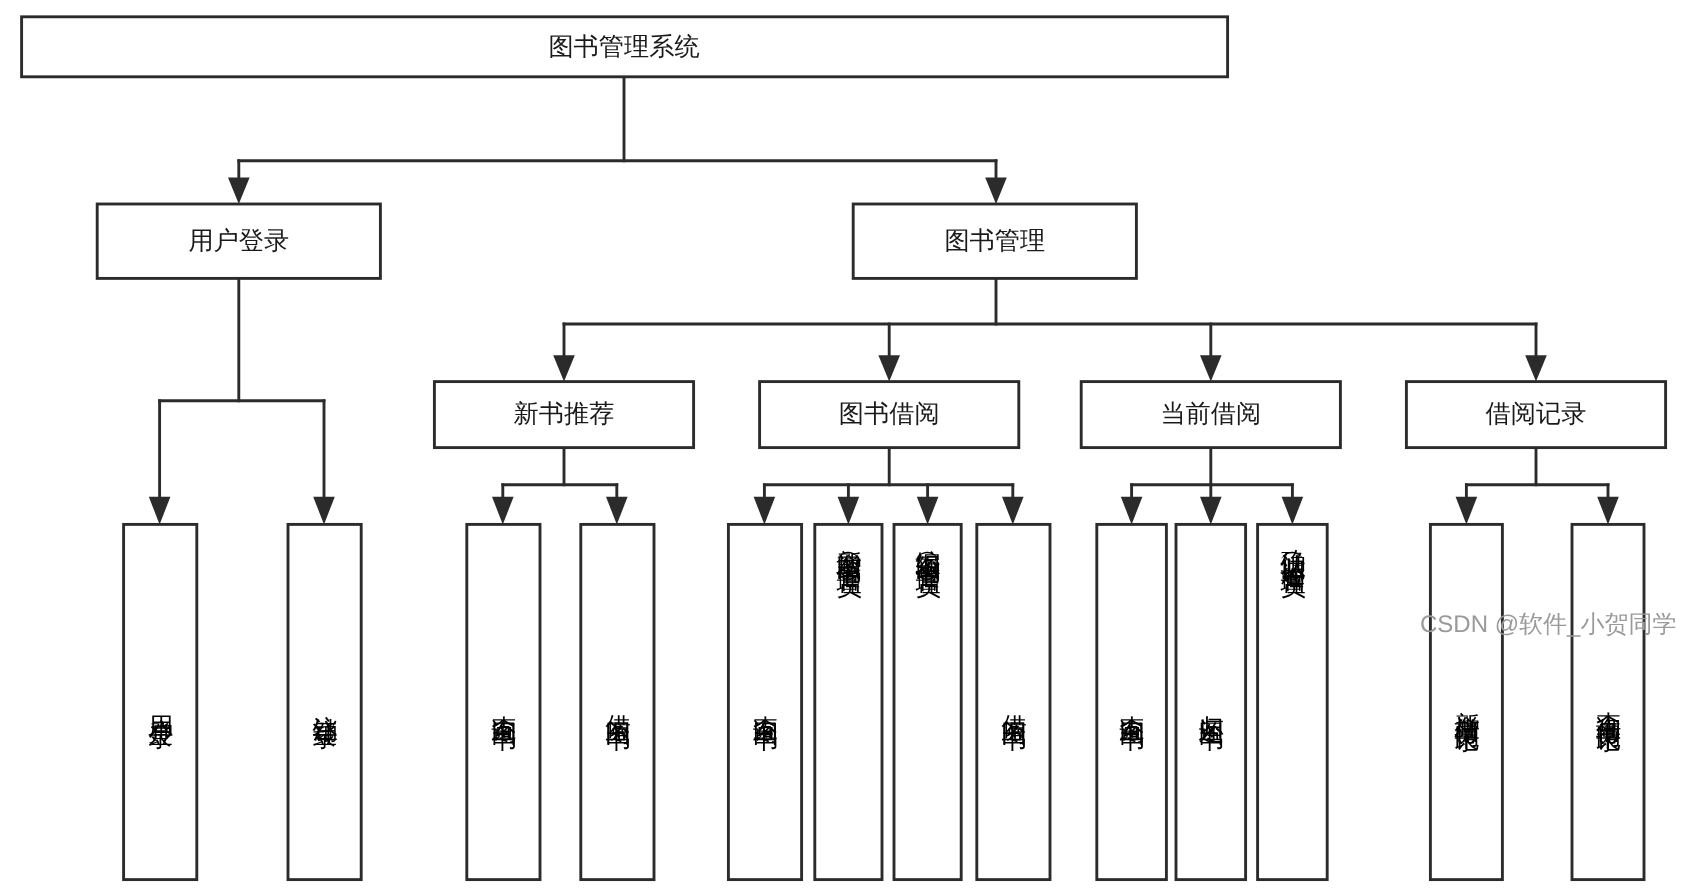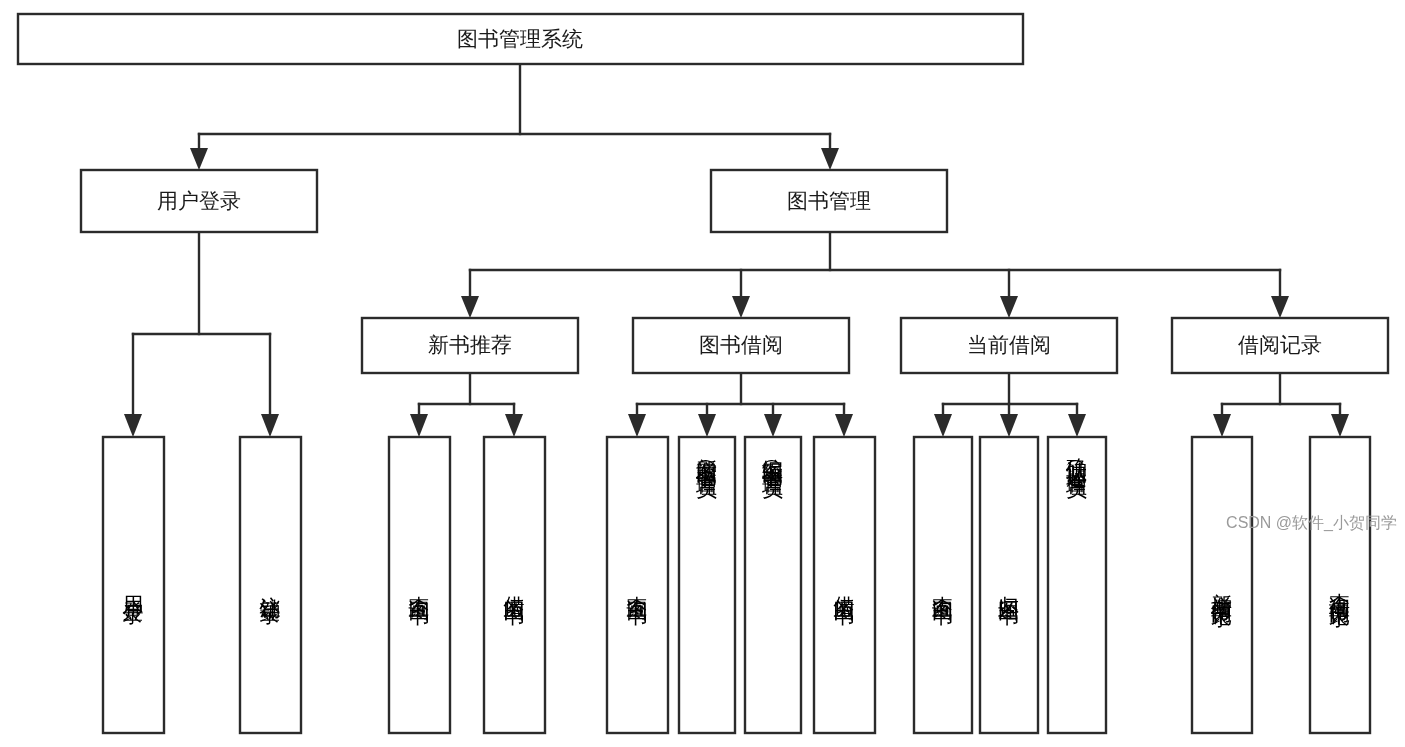--- a/index.html
+++ b/index.html
@@ -54,21 +54,21 @@
     fill: #1a1a1a;
     writing-mode: vertical-rl;
     text-orientation: upright;
     letter-spacing: 3px;
   }
   .watermark-text {
     position: absolute;
     right: 8px;
     bottom: 6px;
     font-family: "Liberation Sans", "DejaVu Sans", sans-serif;
-    font-size: 16px;
+    font-size: 20px;
     color: #9a9a9a;
     white-space: nowrap;
     pointer-events: none;
   }
 </style>
 </head>
 <body>
 
 <div id="diagram-root">
 

